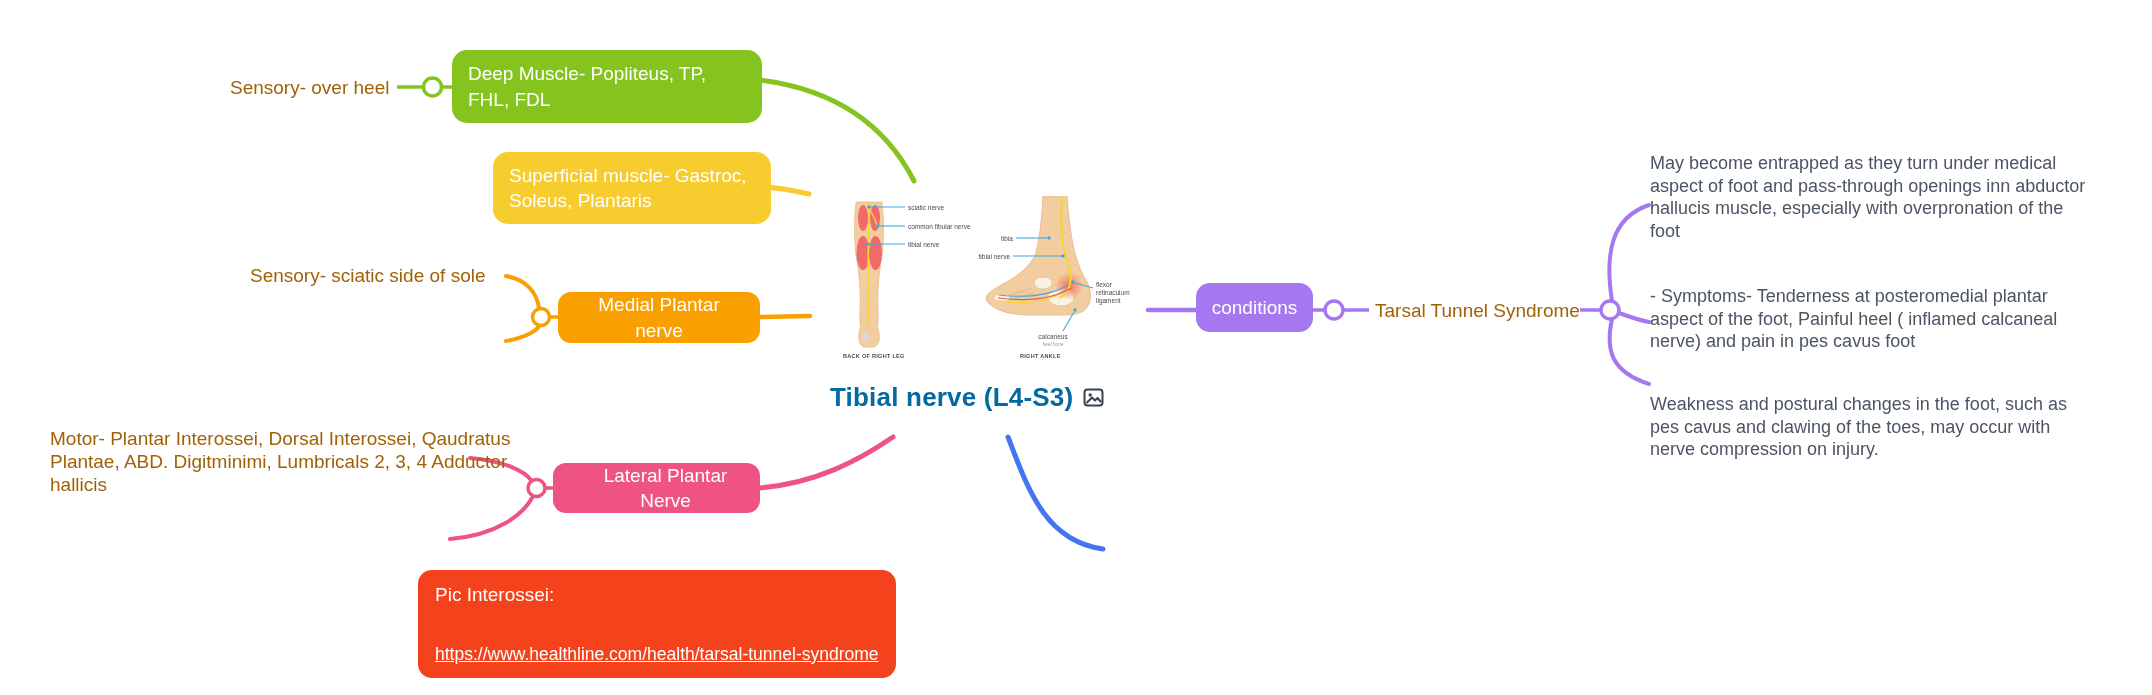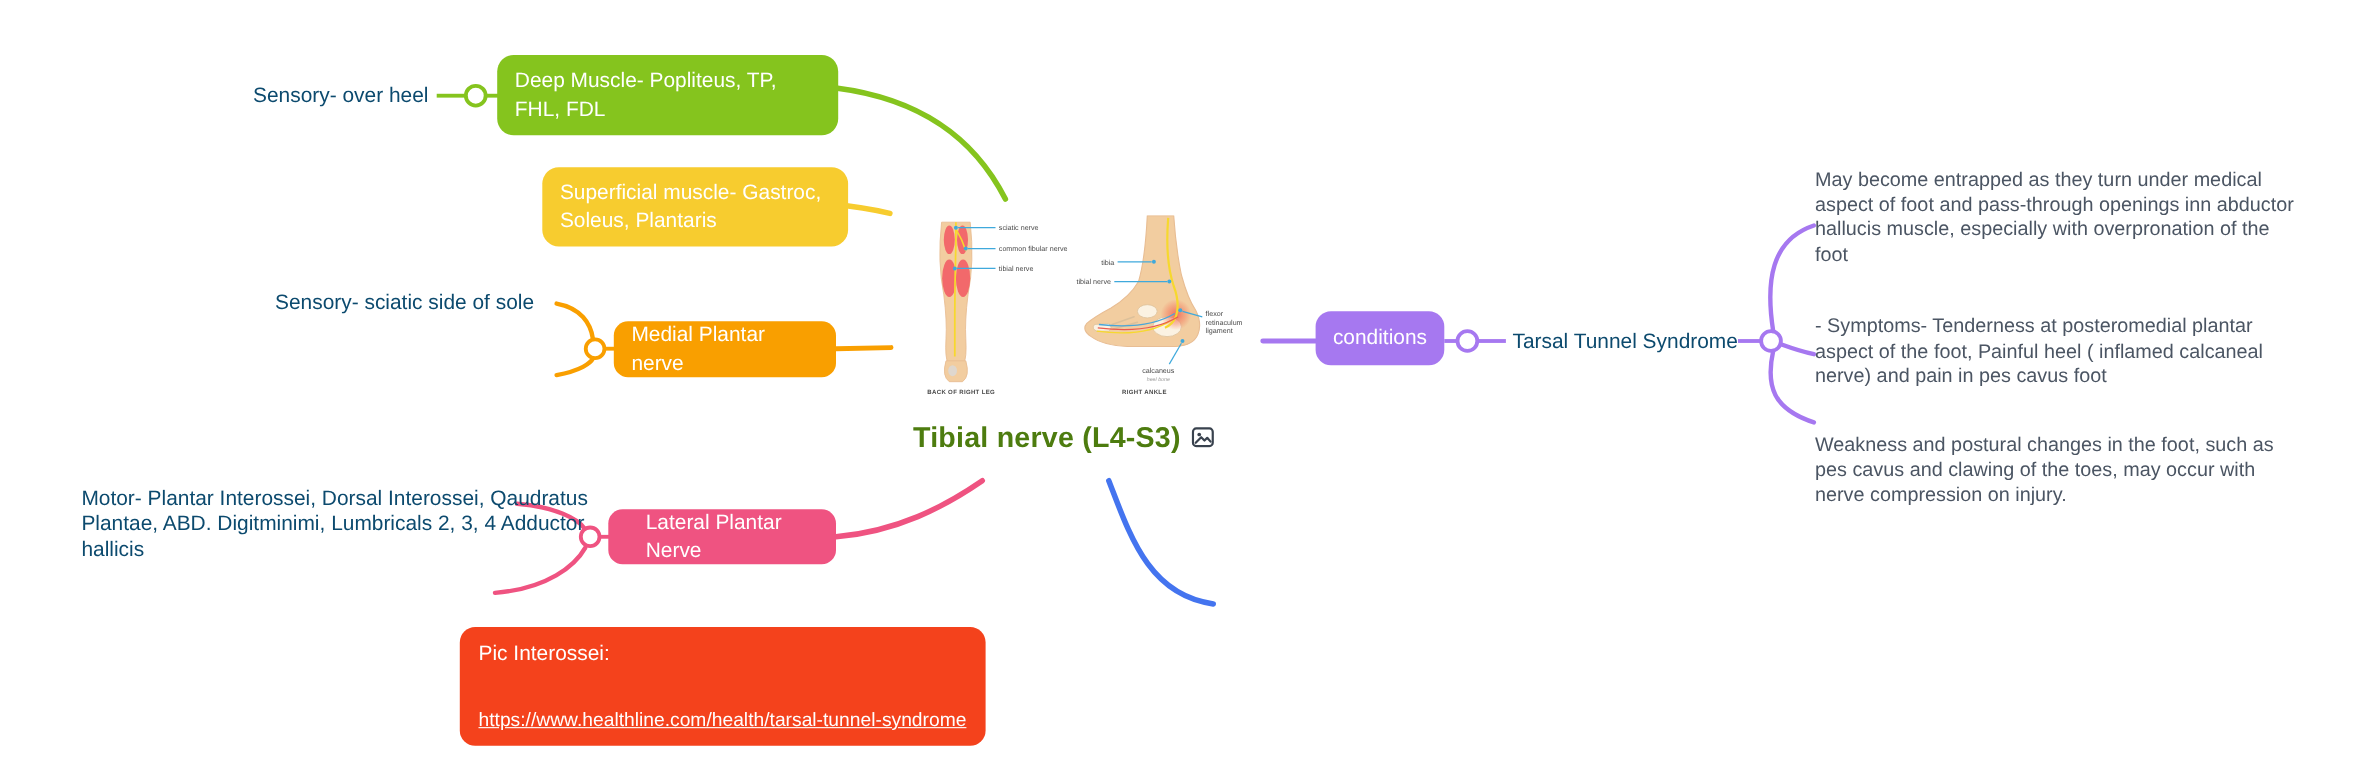--- a/index.html
+++ b/index.html
@@ -7,32 +7,32 @@
     position:relative;width:2152px;height:695px;background:#ffffff;overflow:hidden;
     font-family:"Liberation Sans","DejaVu Sans",sans-serif;
   }
   svg{display:block;}
   .curves{position:absolute;left:0;top:0;pointer-events:none;}
   .topic{
     position:absolute;box-sizing:border-box;color:#ffffff;
     font-size:19px;line-height:1.32;border-radius:15px;
     padding:11px 16px;display:flex;align-items:center;
   }
-  .topic.center-text{justify-content:center;text-align:left;}
+  .topic.center-text{justify-content:center;text-align:center;}
   .plain-label{
-    position:absolute;color:#0c4a6e;font-size:19px;line-height:1.22;
+    position:absolute;color:#a16207;font-size:19px;line-height:1.22;
   }
   .note{
     position:absolute;color:#4B5563;font-size:18px;line-height:1.25;width:440px;
   }
   .root-title-row{
     position:absolute;left:830px;top:382px;display:flex;align-items:center;gap:10px;
   }
   .root-title{
-    font-size:26px;font-weight:bold;color:#4d7c0f;letter-spacing:.2px;white-space:nowrap;
+    font-size:26px;font-weight:bold;color:#0369a1;letter-spacing:.2px;white-space:nowrap;
   }
   .link-line{text-decoration:underline;white-space:nowrap;font-size:17.5px;display:block;margin-top:36px;}
   .node-inner{display:block;}
   .anatomy{position:absolute;left:835px;top:196px;}
 </style>
 </head>
 <body>
 
 <div id="canvas">
 
@@ -165,20 +165,20 @@
 
   <div class="topic" style="left:418px;top:570px;width:478px;min-height:75px;background:#F4421C;border-radius:14px;padding:12px 17px;">
     <span class="node-inner">
       <span style="display:block;">Pic Interossei:</span>
       <span class="link-line">https://www.healthline.com/health/tarsal-tunnel-syndrome</span>
     </span>
   </div>
 
   <div class="plain-label" style="left:230px;top:76px;">Sensory- over heel</div>
   <div class="plain-label" style="left:250px;top:264px;">Sensory- sciatic side of sole</div>
-  <div class="plain-label" style="left:74px;top:427px;width:462px;margin-top:15px;">Motor- Plantar Interossei, Dorsal Interossei, Qaudratus Plantae, ABD. Digitminimi, Lumbricals 2, 3, 4 Adductor hallicis</div>
+  <div class="plain-label" style="left:50px;top:427px;width:462px;">Motor- Plantar Interossei, Dorsal Interossei, Qaudratus Plantae, ABD. Digitminimi, Lumbricals 2, 3, 4 Adductor hallicis</div>
   <div class="plain-label" style="left:1375px;top:299px;">Tarsal Tunnel Syndrome</div>
 
   <div class="note" style="left:1650px;top:152px;">May become entrapped as they turn under medical aspect of foot and pass-through openings inn abductor hallucis muscle, especially with overpronation of the foot</div>
   <div class="note" style="left:1650px;top:285px;">- Symptoms- Tenderness at posteromedial plantar aspect of the foot, Painful heel ( inflamed calcaneal nerve) and pain in pes cavus foot</div>
   <div class="note" style="left:1650px;top:393px;">Weakness and postural changes in the foot, such as pes cavus and clawing of the toes, may occur with nerve compression on injury.</div>
 
 </div>
 
 </body></html>

